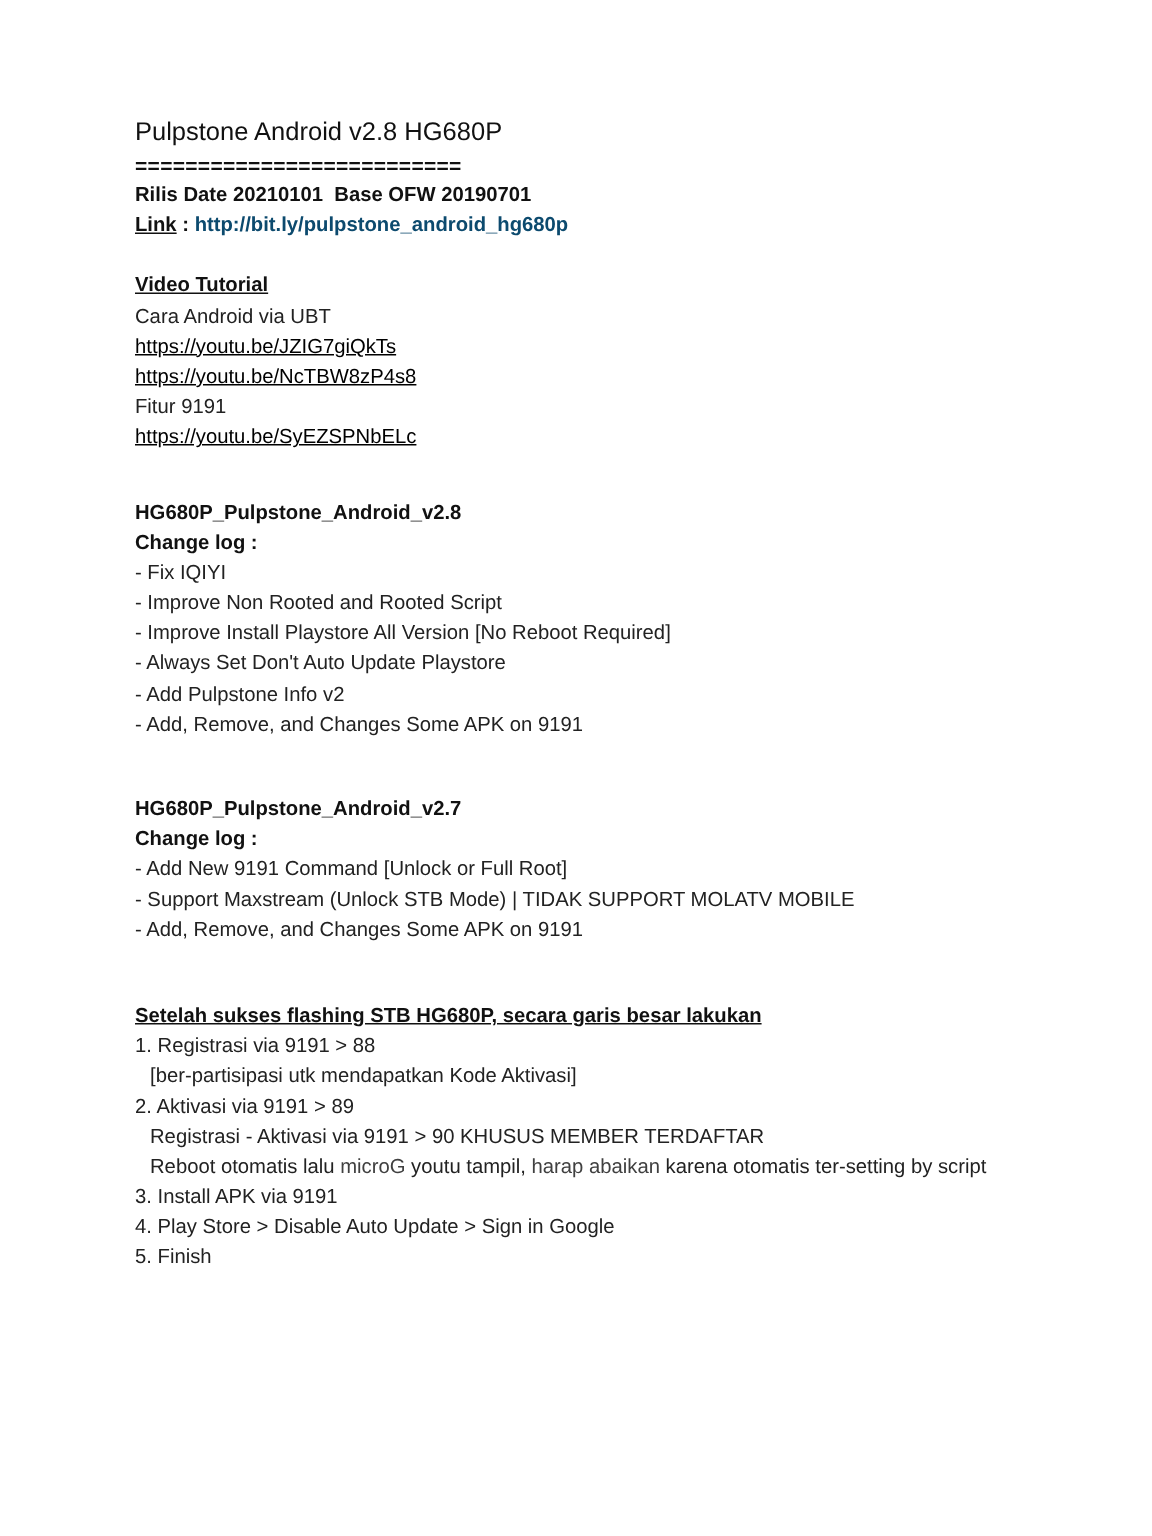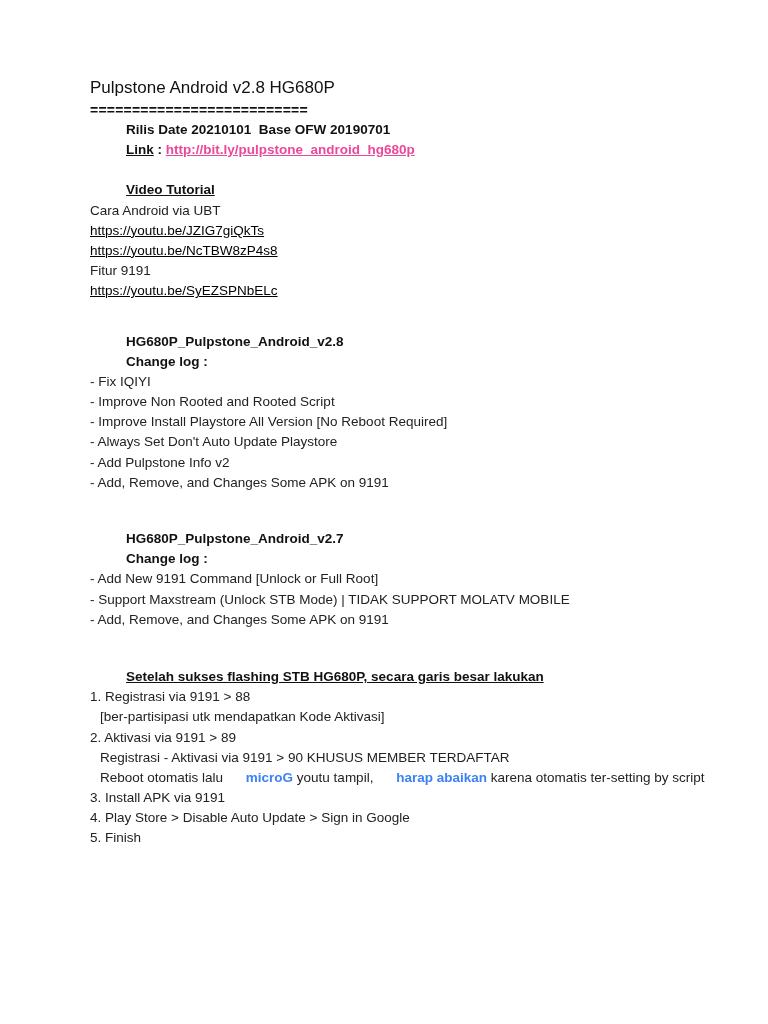--- a/index.html
+++ b/index.html
@@ -2,25 +2,25 @@
 <html><head>
   <meta charset="utf-8">
   <style>
     html, body { margin: 0; padding: 0; background: #ffffff; }
     body { width: 768px; height: 1024px; position: relative; overflow: hidden;
            font-family: "Liberation Sans", sans-serif; color: #222; }
     .page { position: absolute; left: 90px; top: 76px; width: 640px; }
     .title { font-size: 17px; color: #111; height: 24px; line-height: 24px; }
     .eq { font-size: 14px; font-weight: bold; height: 20px; line-height: 20px; letter-spacing: 0.2px; color:#111; }
     .line { font-size: 13.5px; line-height: 20.2px; height: 20.2px; white-space: nowrap; }
-    .bold { font-weight: bold; color: #111; margin-left: 36px; }
+    .bold { font-weight: bold; color: #111; }
     .u { text-decoration: underline; }
     a, .link { color: #000000; text-decoration: underline; }
-    .link-bold { color: #ec4899; text-decoration: underline; font-weight: bold; }
-    .hl { color: #3b82f6; font-weight: bold; margin-left: 19px; }
+    .link-bold { color: #0c4a6e; font-weight: bold; }
+    .hl { color: #404040; font-weight: normal; }
     .gap { height: 20px; }
     .gap2 { height: 30px; }
     .indent { padding-left: 10px; }
   </style>
 </head>
 <body>
 
 <div class="page">
   <div class="title">Pulpstone Android v2.8 HG680P</div>
   <div class="eq">==========================</div>

